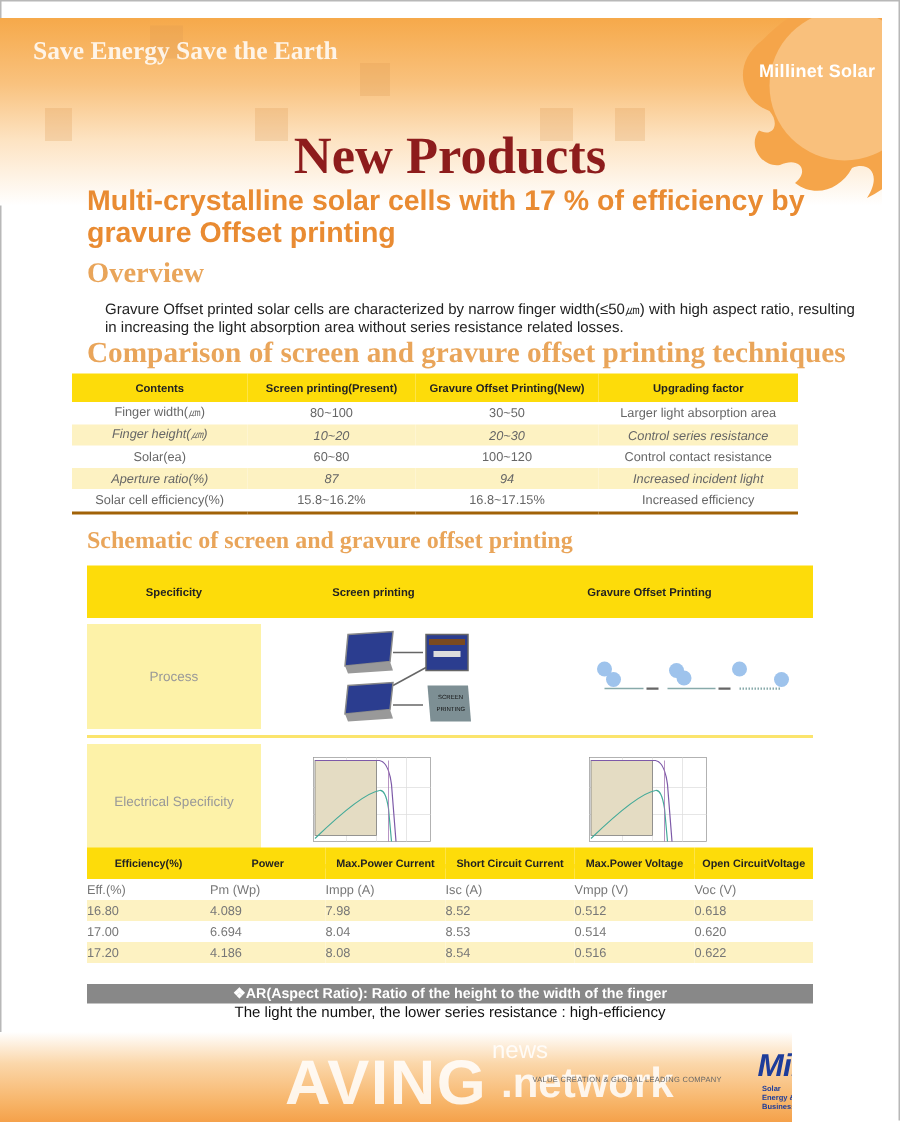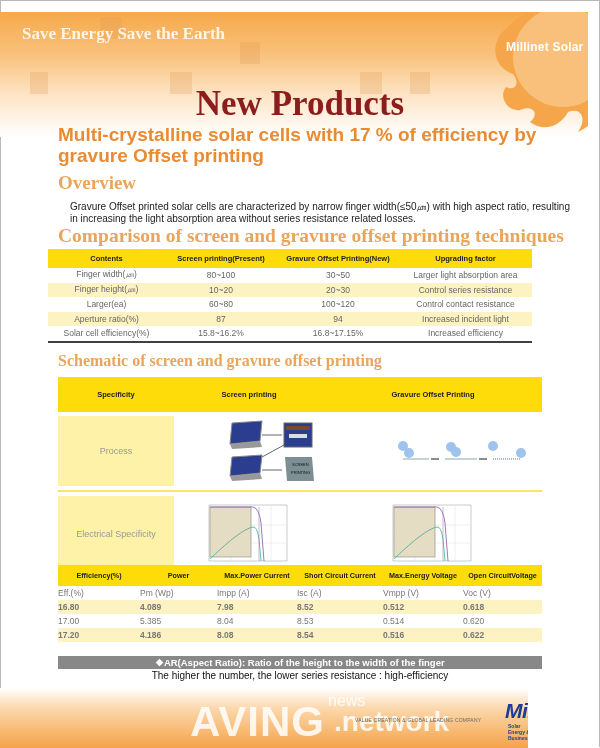--- a/index.html
+++ b/index.html
@@ -14,32 +14,32 @@
   .brand{position:absolute;left:506px;top:28px;font-size:12px;font-weight:bold;color:#fff;letter-spacing:0.2px;}
   .main-title{position:absolute;left:0;width:600px;top:72px;text-align:center;font-family:"Liberation Serif",serif;font-weight:bold;font-size:35px;color:#8d1c1c;}
   
   .headline{position:absolute;left:58px;top:124px;width:500px;font-size:19px;font-weight:bold;color:#e98b32;line-height:21px;}
   .sec-title{position:absolute;left:58px;font-family:"Liberation Serif",serif;font-weight:bold;color:#e9a55a;}
   .overview-text{position:absolute;left:58px;top:201px;width:500px;font-size:10px;line-height:12px;color:#222;margin-left:12px;}
   table{border-collapse:collapse;}
   .t1{position:absolute;left:48px;top:249px;width:484px;font-size:8.5px;color:#666;}
   .t1 th{background:#fddc0a;color:#222;font-size:7.5px;height:17px;font-weight:bold;}
   .t1 td{height:14.5px;text-align:center;padding:0;}
-  .t1 tr.alt td{background:#fdf2c2;}
-  .t1 tr.last td{border-bottom:2px solid #404040;}
+  .t1 tr.alt td{background:#fdf2c2;font-style:italic;}
+  .t1 tr.last td{border-bottom:2px solid #a16207;}
   .t2{position:absolute;left:58px;top:377px;width:484px;}
   .t2 .hd{height:35px;background:#fddc0a;display:flex;font-size:7.5px;font-weight:bold;color:#222;align-items:center;}
   .t2 .row{display:flex;margin-top:4px;}
   .t2 .lab{width:116px;background:#fdf2a8;color:#999;font-size:9px;display:flex;align-items:center;justify-content:center;}
   .t2 .cell{display:flex;align-items:center;justify-content:center;}
   .sep{height:2px;background:#fbe46c;}
   .t3{position:absolute;left:58px;top:565px;width:484px;font-size:8.5px;color:#777;}
   .t3 th{background:#fddc0a;color:#222;font-size:7.2px;height:19px;font-weight:bold;}
   .t3 td{height:14px;padding:0;}
-  .t3 tr.alt td{background:#fdf2c2;font-weight:bold;}
+  .t3 tr.alt td{background:#fdf2c2;}
   .note-bar{position:absolute;left:58px;top:656px;width:484px;height:13px;background:#888;color:#fff;font-size:9.5px;font-weight:bold;text-align:center;line-height:13px;}
   .note-sub{position:absolute;left:58px;top:670px;width:484px;text-align:center;font-size:10px;color:#111;}
   .footer{position:absolute;left:0;top:688px;width:528px;height:60px;background:linear-gradient(to bottom,#fff 0%,#fbd7aa 35%,#f7b366 80%,#f5a14a 100%);overflow:hidden;}
   .aving{position:absolute;left:190px;top:10px;font-size:42px;font-weight:bold;color:rgba(255,255,255,0.85);letter-spacing:1px;}
   .news{position:absolute;left:328px;top:4px;font-size:16px;color:rgba(255,255,255,0.85);}
   .network{position:absolute;left:302px;top:18px;font-size:28px;color:rgba(255,255,255,0.85);font-weight:bold;margin-left:32px;}
   .company{position:absolute;left:355px;top:29px;font-size:5px;color:#666;letter-spacing:0.2px;}
   .millinet{position:absolute;left:505px;top:11px;font-size:21px;font-style:italic;font-weight:bold;color:#1d3c9a;letter-spacing:-0.5px;}
   .millinet-sub{position:absolute;left:508px;top:35px;font-size:5px;color:#1d3c9a;font-weight:bold;}
 </style>
@@ -85,21 +85,21 @@
     <td>30~50</td>
     <td>Larger light absorption area</td>
   </tr>
   <tr class="alt">
     <td>Finger height(㎛)</td>
     <td>10~20</td>
     <td>20~30</td>
     <td>Control series resistance</td>
   </tr>
   <tr>
-    <td>Larger(ea)</td>
+    <td>Solar(ea)</td>
     <td>60~80</td>
     <td>100~120</td>
     <td>Control contact resistance</td>
   </tr>
   <tr class="alt">
     <td>Aperture ratio(%)</td>
     <td>87</td>
     <td>94</td>
     <td>Increased incident light</td>
   </tr>
@@ -190,60 +190,60 @@
   <div class="sep" style="margin-top:4px;height:3px;"></div>
 </div>
 
 <table class="t3">
   <tbody>
       <tr>
     <th style="width:80px">Efficiency(%)</th>
     <th style="width:75px">Power</th>
     <th style="width:78px">Max.Power Current</th>
     <th style="width:84px">Short Circuit Current</th>
-    <th style="width:78px">Max.Energy Voltage</th>
+    <th style="width:78px">Max.Power Voltage</th>
     <th>Open CircuitVoltage</th>
   </tr>
   <tr>
     <td>Eff.(%)</td>
     <td>Pm (Wp)</td>
     <td>Impp (A)</td>
     <td>Isc (A)</td>
     <td>Vmpp (V)</td>
     <td>Voc (V)</td>
   </tr>
   <tr class="alt">
     <td>16.80</td>
     <td>4.089</td>
     <td>7.98</td>
     <td>8.52</td>
     <td>0.512</td>
     <td>0.618</td>
   </tr>
   <tr>
     <td>17.00</td>
-    <td>5.385</td>
+    <td>6.694</td>
     <td>8.04</td>
     <td>8.53</td>
     <td>0.514</td>
     <td>0.620</td>
   </tr>
   <tr class="alt">
     <td>17.20</td>
     <td>4.186</td>
     <td>8.08</td>
     <td>8.54</td>
     <td>0.516</td>
     <td>0.622</td>
   </tr>
 </tbody>
   </table>
 
 <div class="note-bar">❖AR(Aspect Ratio): Ratio of the height to the width of the finger</div>
-<div class="note-sub">The higher the number, the lower series resistance : high-efficiency</div>
+<div class="note-sub">The light the number, the lower series resistance : high-efficiency</div>
 
 <div class="footer">
   <div class="aving">AVING</div>
   <div class="news">news</div>
   <div class="network">.network</div>
   <div class="company">VALUE CREATION &amp; GLOBAL LEADING COMPANY</div>
   <svg style="position:absolute;left:560px;top:4px;" width="22" height="16" viewBox="0 0 22 16">
     <path d="M2,14 Q10,0 20,4" stroke="#f0a030" stroke-width="2" fill="none"></path>
     <path d="M4,15 Q12,4 21,8" stroke="#1d3c9a" stroke-width="1.5" fill="none"></path>
   </svg>

